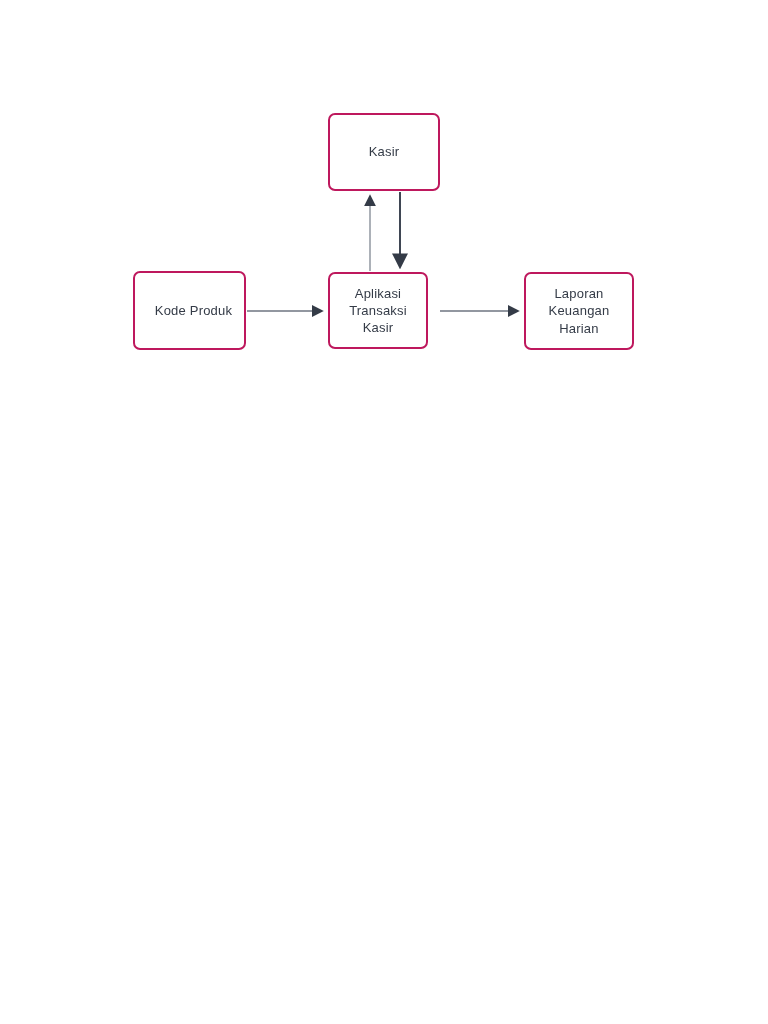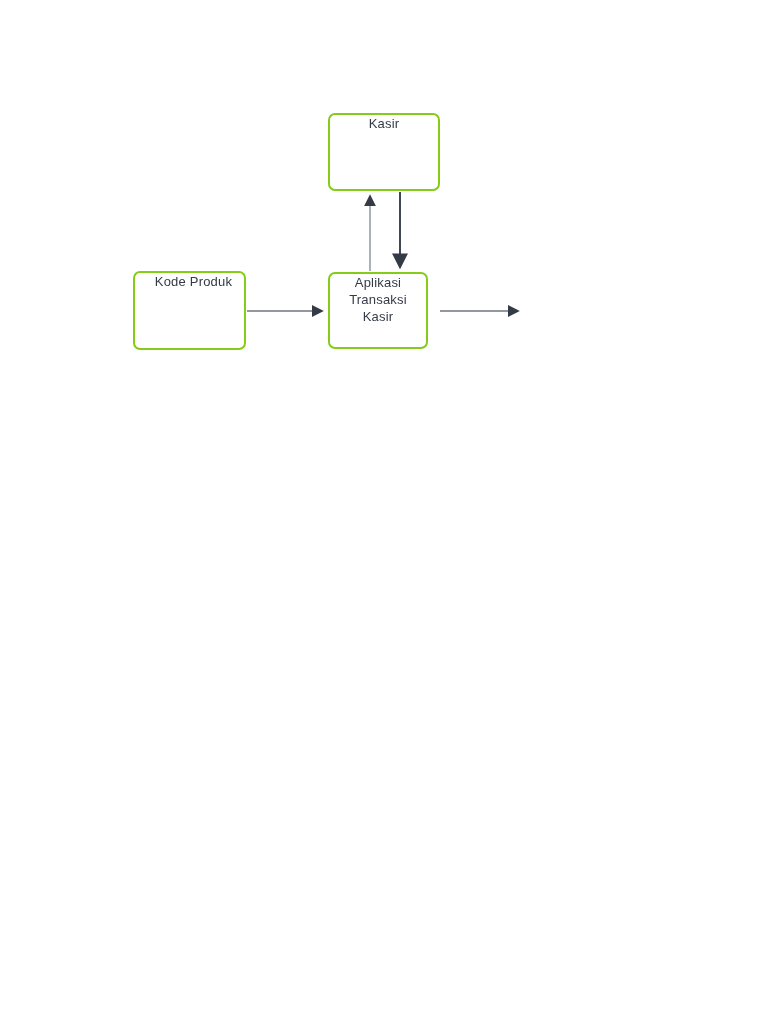--- a/index.html
+++ b/index.html
@@ -20,24 +20,24 @@
     left: 0;
     top: 0;
     width: 768px;
     height: 1024px;
     pointer-events: none;
   }
   .node {
     position: absolute;
     box-sizing: border-box;
     background: #ffffff;
-    border: 2px solid #84cc16;
+    border: 2px solid #be185d;
     border-radius: 7px;
     display: flex;
-    align-items: flex-start;
+    align-items: center;
     justify-content: center;
     text-align: center;
   }
   .node-label {
     font-size: 13px;
     line-height: 1.32;
     color: #343b47;
     white-space: pre-line;
     letter-spacing: 0.2px;
   }
@@ -75,14 +75,19 @@
   <div class="node node-kode">
     <span class="node-label">Kode Produk</span>
   </div>
 
   <div class="node node-aplikasi">
     <span class="node-label">Aplikasi
 Transaksi
 Kasir</span>
   </div>
 
+  <div class="node node-laporan">
+    <span class="node-label">Laporan
+Keuangan
+Harian</span>
+  </div>
 
 </div>
 
 </body></html>

